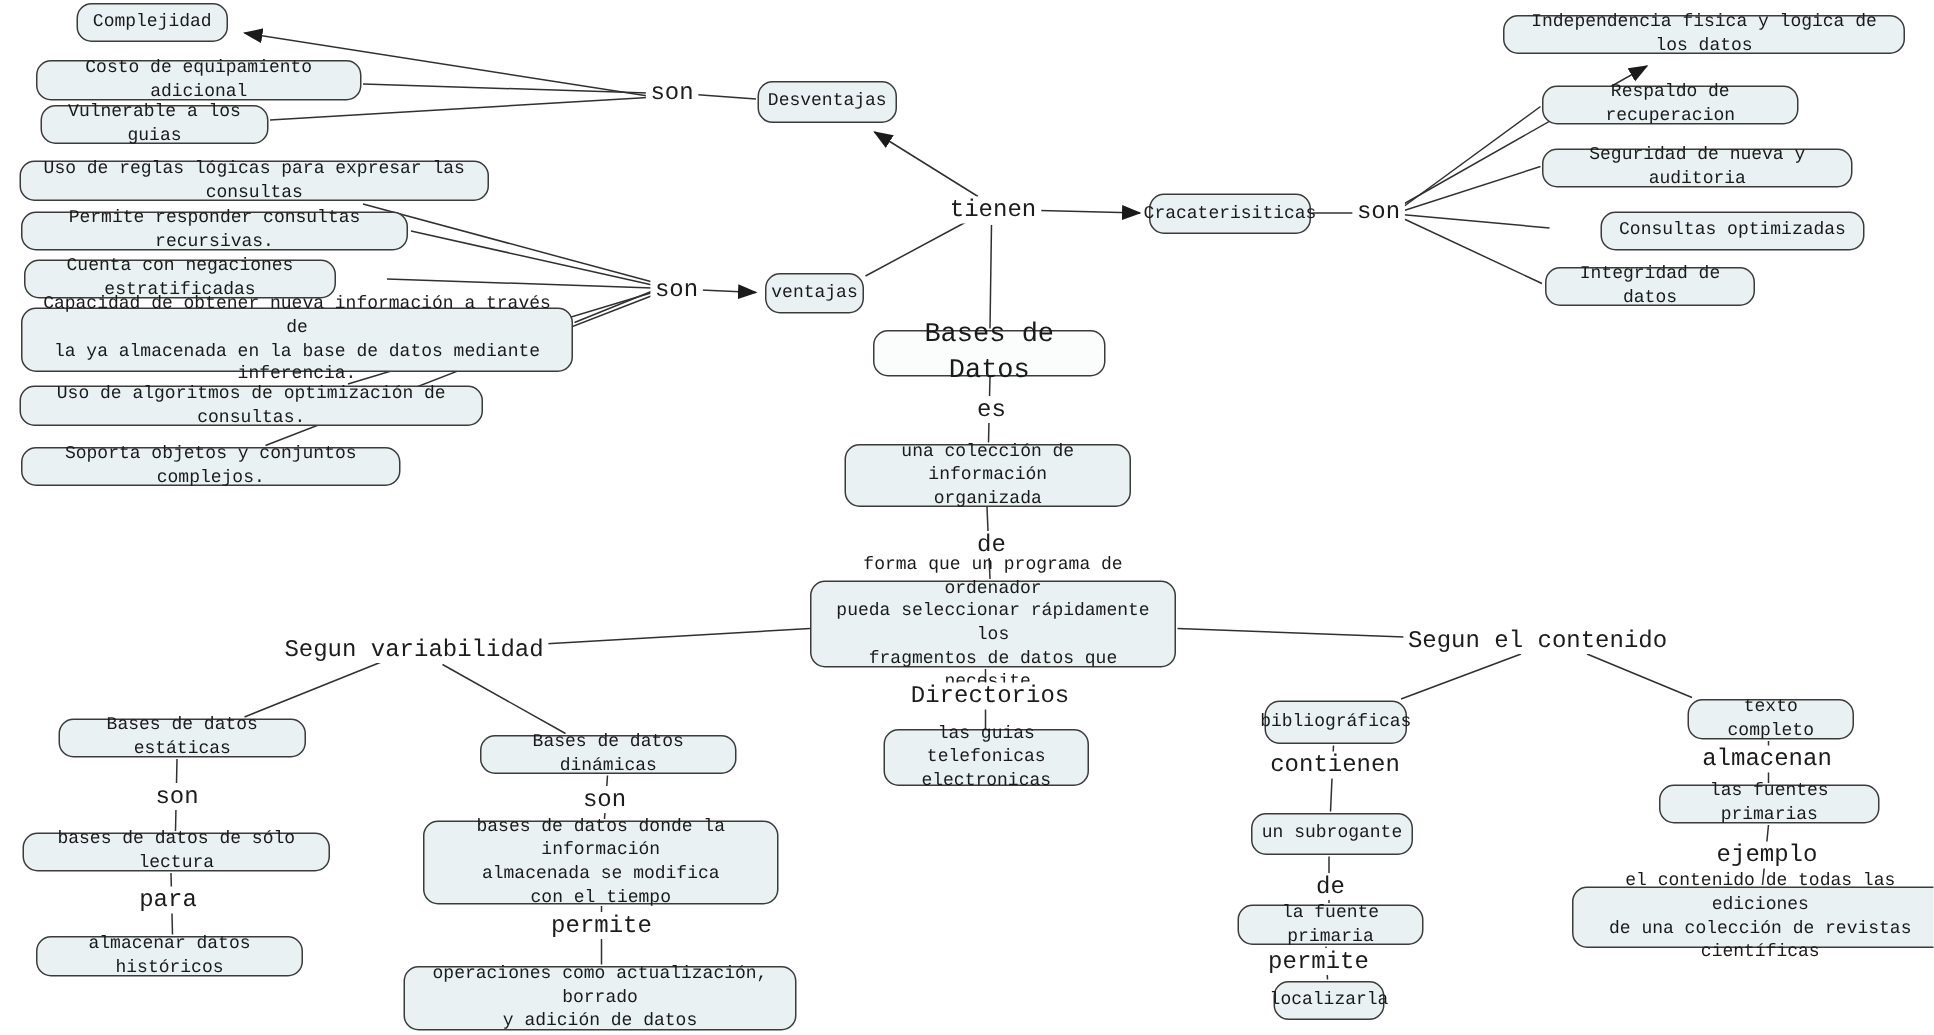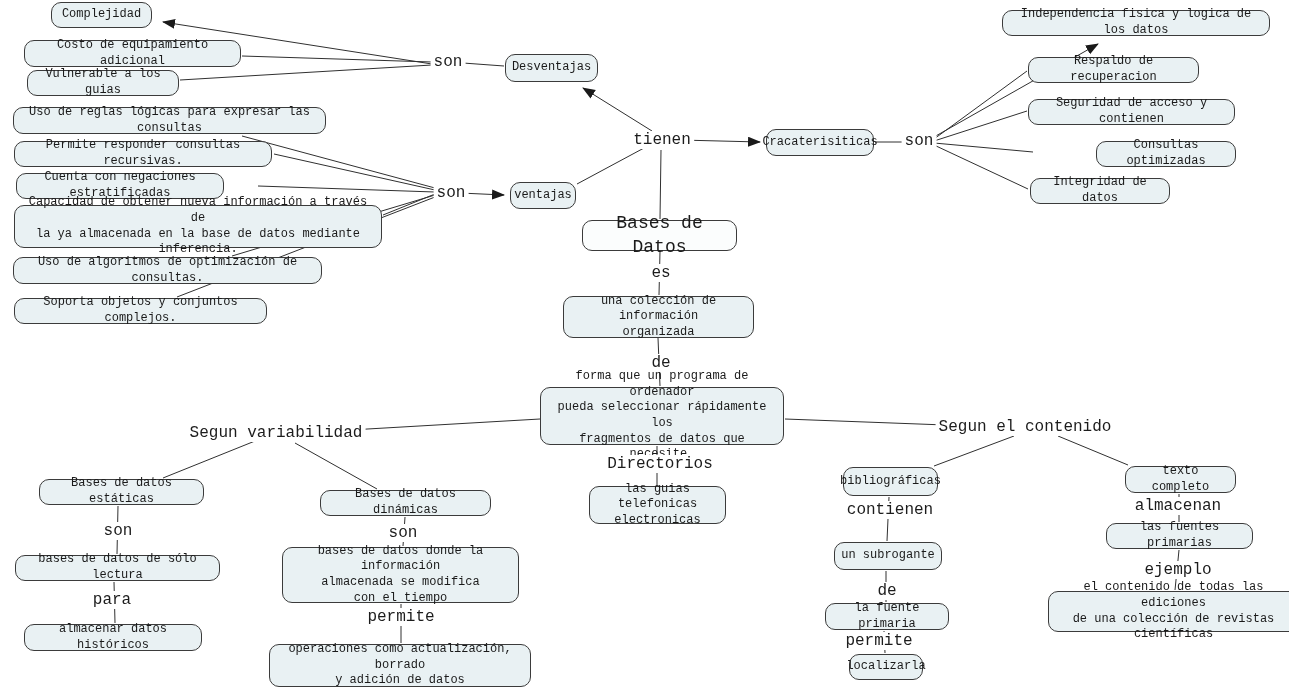--- a/index.html
+++ b/index.html
@@ -98,22 +98,22 @@
     <line x1="1168" y1="494" x2="1168" y2="522"></line>
     <line x1="1168" y1="550" x2="1164" y2="590"></line>
   </svg>
 
   <div class="node" style="left:40px;top:2px;width:101px;height:26px">Complejidad</div>
   <div class="node" style="left:13px;top:40px;width:217px;height:27px">Costo de equipamiento adicional</div>
   <div class="node" style="left:16px;top:70px;width:152px;height:26px">Vulnerable a los guias</div>
   <div class="node" style="left:494px;top:54px;width:93px;height:28px">Desventajas</div>
   <div class="node" style="left:991px;top:10px;width:268px;height:26px">Independencia fisica y logica de los datos</div>
   <div class="node" style="left:1017px;top:57px;width:171px;height:26px">Respaldo de recuperacion</div>
-  <div class="node" style="left:1017px;top:99px;width:207px;height:26px">Seguridad de acceso y contienen</div>
-  <div class="node" style="left:1085px;top:141px;width:140px;height:26px">Consultas optimizadas</div>
+  <div class="node" style="left:1017px;top:99px;width:207px;height:26px">Seguridad de nueva y auditoria</div>
+  <div class="node" style="left:1056px;top:141px;width:176px;height:26px">Consultas optimizadas</div>
   <div class="node" style="left:1019px;top:178px;width:140px;height:26px">Integridad de datos</div>
   <div class="node" style="left:755px;top:129px;width:108px;height:27px">Cracaterisiticas</div>
   <div class="node" style="left:2px;top:107px;width:313px;height:27px">Uso de reglas lógicas para expresar las consultas</div>
   <div class="node" style="left:3px;top:141px;width:258px;height:26px">Permite responder consultas recursivas.</div>
   <div class="node" style="left:5px;top:173px;width:208px;height:26px">Cuenta con negaciones estratificadas</div>
   <div class="node" style="left:3px;top:205px;width:368px;height:43px">Capacidad de obtener nueva información a través de
 la ya almacenada en la base de datos mediante inferencia.</div>
   <div class="node" style="left:2px;top:257px;width:309px;height:27px">Uso de algoritmos de optimización de consultas.</div>
   <div class="node" style="left:3px;top:298px;width:253px;height:26px">Soporta objetos y conjuntos complejos.</div>
   <div class="node" style="left:499px;top:182px;width:66px;height:27px">ventajas</div>

